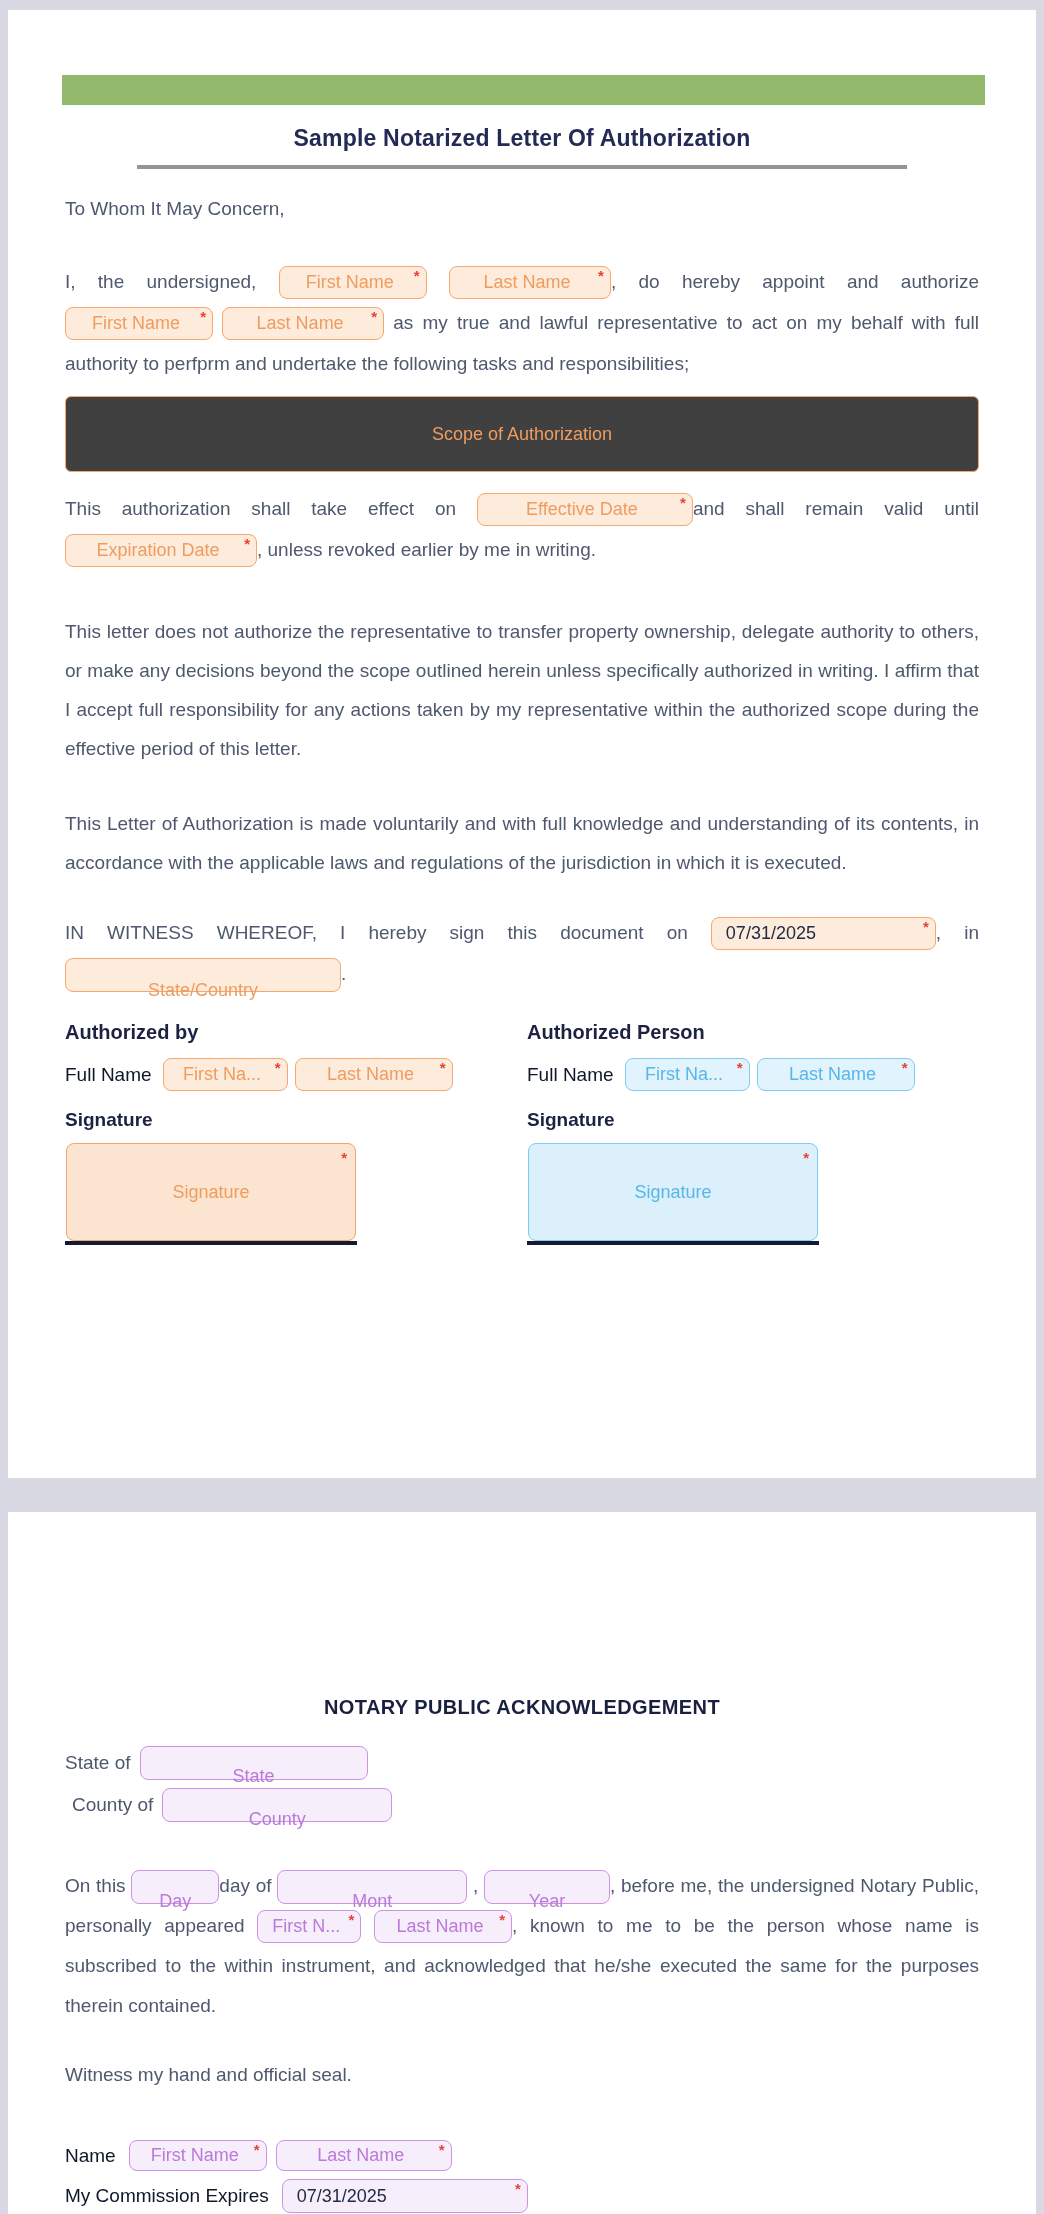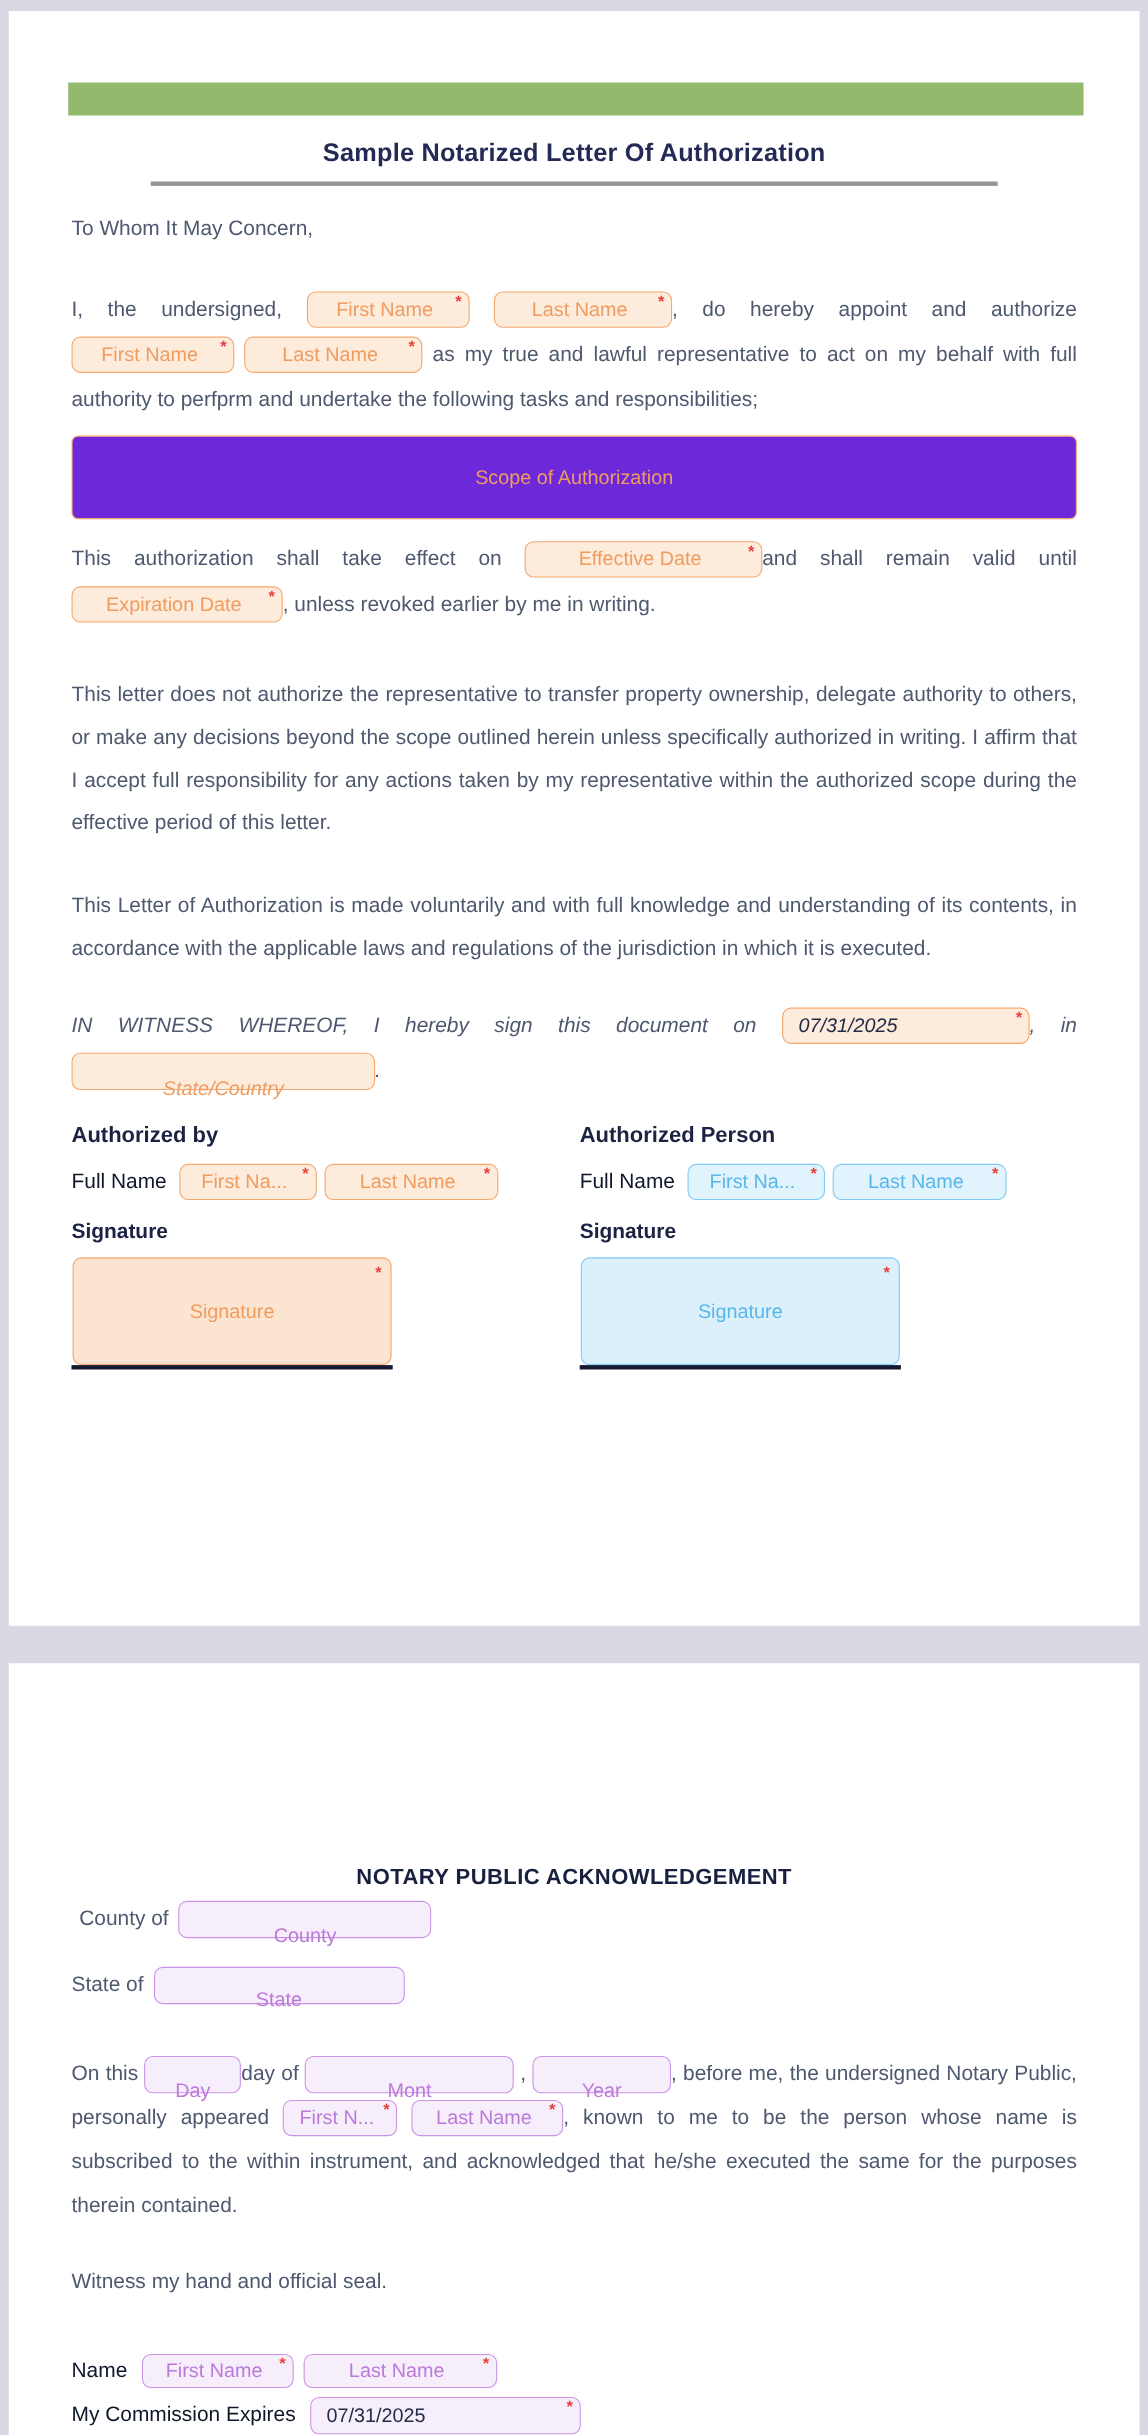--- a/index.html
+++ b/index.html
@@ -25,21 +25,21 @@
   .title-divider{height:4px;background:#939398;width:770px;margin:12px auto 0;}
 
   .body-text{color:#4e586e;font-size:19px;}
   .salutation{margin:26px 0 0;line-height:28px;}
   .para{margin:0;text-align:justify;line-height:41px;}
   .p1{margin-top:38px;}
   .p2{margin-top:16px;}
   .p3{margin-top:42px;line-height:39px;}
   .p4{margin-top:38px;line-height:39px;}
   .p5{margin-top:36px;line-height:39px;}
-  .p6{margin-top:30px;font-style:italic;}
+  .p6{margin-top:30px;}
 
   
   .chip{
     display:inline-block;position:relative;box-sizing:border-box;
     height:33px;line-height:31px;border-radius:8px;vertical-align:middle;
     text-align:center;font-size:18px;padding:0 14px 0 8px;
   }
   .chip .req{position:absolute;top:1px;right:6px;font-size:15px;line-height:15px;color:#e8413a;font-weight:bold;}
   .chip.noreq{padding:16px 8px;}
   .orange{border:1.6px solid #f6a76d;background:#fdebdc;color:#ef9c60;}
@@ -55,21 +55,21 @@
   .w-county{width:230px;height:30px;line-height:28px}
   .w-day{width:88px;height:30px;line-height:28px}
   .w-month{width:190px;height:14px;line-height:28px}
   .w-year{width:126px;height:30px;line-height:28px}
   .w-ap-first{width:104px}.w-ap-last{width:138px}
   .w-nm-first{width:138px;height:31px;line-height:29px}
   .w-nm-last{width:176px;height:31px;line-height:29px}
   .w-commission{width:246px;height:34px;line-height:32px}
 
   .scope-box{
-    margin-top:12px;height:74px;border:1.6px solid #f6a76d;background:#6d28d9;
+    margin-top:12px;height:74px;border:1.6px solid #f6a76d;background:#404040;
     border-radius:6px;display:flex;align-items:center;justify-content:center;
     color:#ef9c60;font-size:18px;
   }
 
   .sig-area{display:flex;margin-top:26px;}
   .sig-col{width:462px;}
   .sig-col:last-child{flex:1;}
   .sig-heading{margin:0;font-size:20px;font-weight:bold;color:#1c2342;line-height:24px;}
   .fullname-row{display:flex;align-items:center;gap:7px;margin-top:14px;}
   .field-label{font-size:19px;font-weight:normal;color:#0f172a;margin-right:4px;white-space:nowrap;}
@@ -171,28 +171,28 @@
       </div>
     </div>
 
   </div>
 </div>
 
 <div class="page" id="page2">
 
   <h2 class="notary-heading">NOTARY PUBLIC ACKNOWLEDGEMENT</h2>
 
+  <div class="inline-row state-row body-text">
+    <span>State of</span>
+    <span class="chip purple noreq w-state"><span>State</span></span>
+  </div>
+
   <div class="inline-row county-row body-text">
     <span>County of</span>
     <span class="chip purple noreq w-county"><span>County</span></span>
-  </div>
-
-  <div class="inline-row state-row body-text">
-    <span>State of</span>
-    <span class="chip purple noreq w-state"><span>State</span></span>
   </div>
 
   <p class="body-text para notary-para">
     <span>On this</span>
     <span class="chip purple noreq w-day"><span>Day</span></span><span>day of</span>
     <span class="chip purple noreq w-month"><span>Mont</span></span>
     <span>,</span>
     <span class="chip purple noreq w-year"><span>Year</span></span><span>, before me, the undersigned Notary Public, personally appeared</span>
     <span class="chip purple w-ap-first"><span>First N...</span><span class="req">*</span></span>
     <span class="chip purple w-ap-last"><span>Last Name</span><span class="req">*</span></span><span>, known to me to be the person whose name is subscribed to the within instrument, and acknowledged that he/she executed the same for the purposes therein contained.</span>

